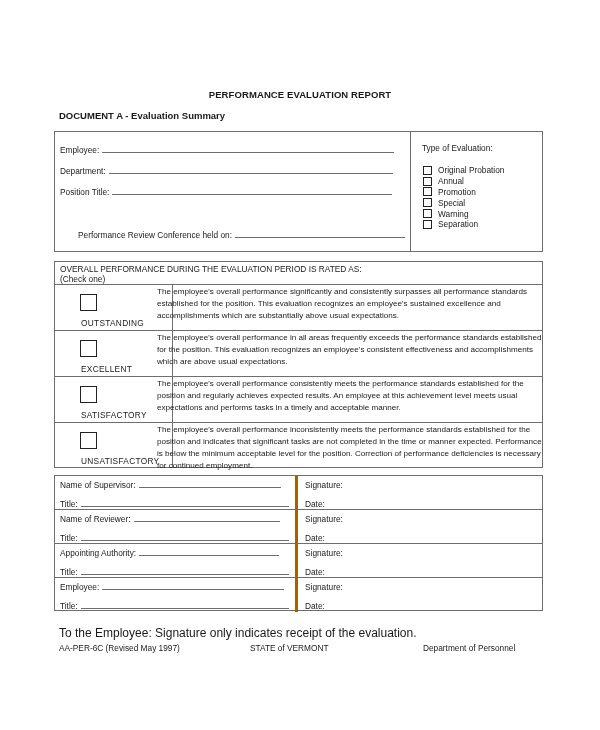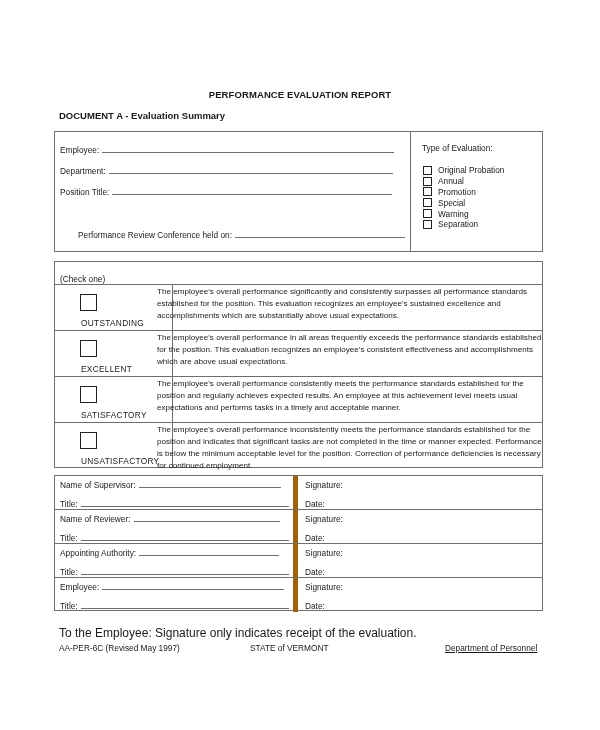--- a/index.html
+++ b/index.html
@@ -47,35 +47,35 @@
     .big-check { position: absolute; left: 4px; top: 9px; width: 17px; height: 17px; border: 1px solid #222; }
     .rating-name { position: absolute; left: 5px; bottom: 2px; font-size: 8.3px; letter-spacing: 0.3px; }
     .rating-desc {
       position: absolute; left: 102px; top: 1px; width: 385px;
       font-size: 8.1px; line-height: 12px;
     }
 
     .sig-box { top: 475px; left: 54px; width: 489px; height: 136px; }
     .sig-row { position: absolute; left: 0; width: 100%; height: 34px; border-bottom: 1px solid #6e6e6e; }
     .sig-row:last-child { border-bottom: none; }
-    .sig-left { position: absolute; left: 0; top: 0; width: 243px; height: 100%; border-right: 5px solid #a16207; }
+    .sig-left { position: absolute; left: 0; top: 0; width: 243px; height: 100%; border-right: 3px solid #a16207; }
     .sig-right { position: absolute; left: 244px; top: 0; width: 192px; height: 100%; }
     .sig-line { position: absolute; left: 5px; font-size: 8.3px; white-space: nowrap; }
     .sig-line.top { top: 4px; }
     .sig-line.bot { top: 23px; }
     .sig-line .blank {
       display: inline-block; border-bottom: 1px solid #6e6e6e; height: 8px; margin-left: 3px;
     }
     .sig-right .sig-line { left: 6px; }
 
     .footer-note { position: absolute; top: 626px; left: 59px; font-size: 12px; }
     .footer { position: absolute; top: 643px; font-size: 8.3px; }
     .footer.form-id { left: 59px; }
     .footer.state { left: 250px; }
-    .footer.dept { left: 445px; text-decoration: underline; }
+    .footer.dept { left: 423px; }
   </style>
 </head>
 <body>
 
 <div class="page-title">PERFORMANCE EVALUATION REPORT</div>
 <div class="doc-subtitle">DOCUMENT A - Evaluation Summary</div>
 
 <div class="box info-box">
   <div class="info-left">
     <div class="field-line" style="top:13px;">
@@ -117,20 +117,21 @@
       <div class="type-item">
           <span class="small-check"></span>
           <span>Separation</span>
         </div>
     </div>
   </div>
 </div>
 
 <div class="box rating-box">
   <div class="rating-head">
+    <div class="l1">OVERALL PERFORMANCE DURING THE EVALUATION PERIOD IS RATED AS:</div>
     <div class="l2">(Check one)</div>
   </div>
   <div class="rating-row" style="top:23px;height:46px;">
     <div class="rating-left">
       <div class="big-check"></div>
       <div class="rating-name">OUTSTANDING</div>
     </div>
     <div class="rating-desc">The employee's overall performance significantly and consistently surpasses all performance standards established for the position.  This evaluation recognizes an employee's sustained excellence and accomplishments which are substantially above usual expectations.</div>
   </div>
   <div class="rating-row" style="top:69px;height:46px;">

